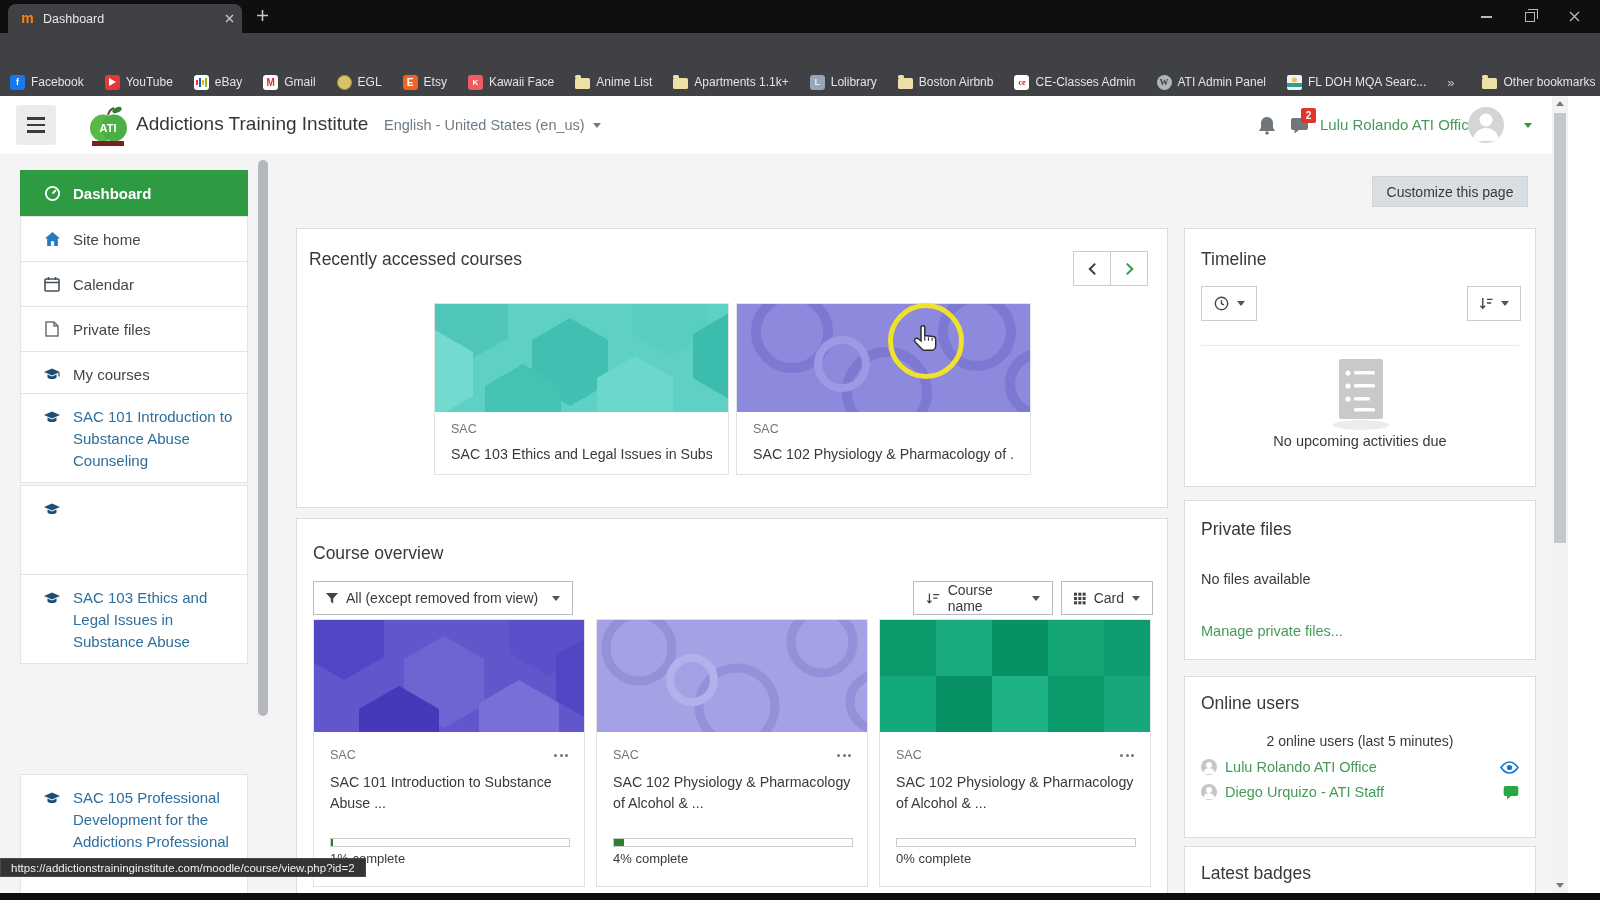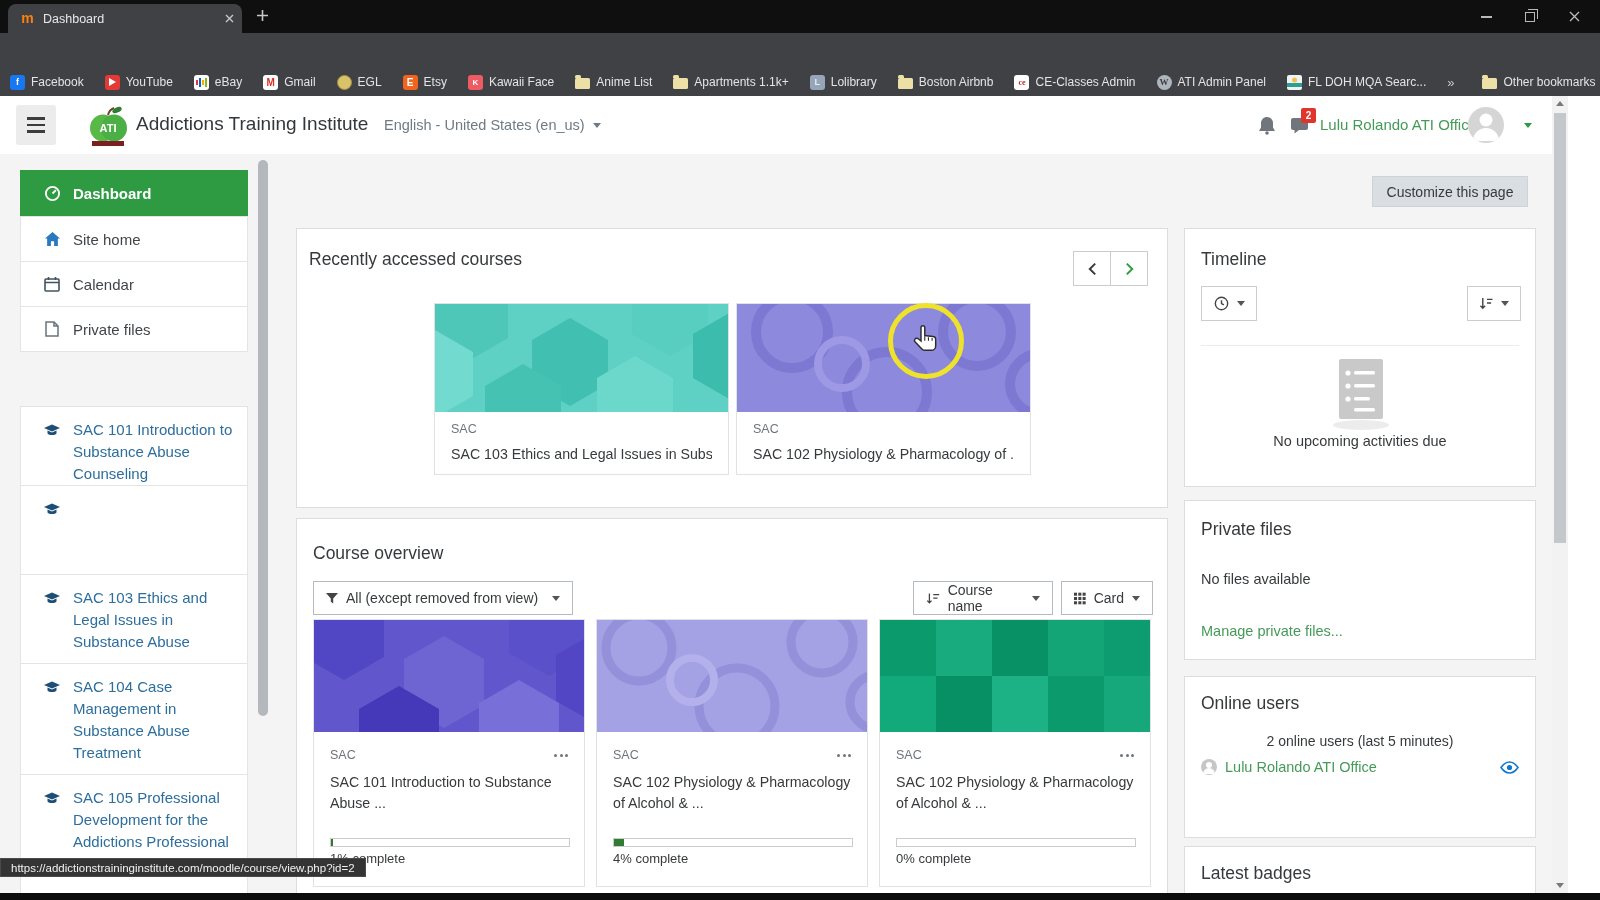--- a/index.html
+++ b/index.html
@@ -351,54 +351,55 @@
       </div>
       <div class="drawer-item" style="top:152px;height:46px">
         <span class="ic">
             <svg width="14" height="16" viewBox="0 0 14 16">
               <path d="M1 1h8l4 4v10H1z" fill="none" stroke="#6a737b" stroke-width="1.5"></path>
               <path d="M9 1v4h4" fill="none" stroke="#6a737b" stroke-width="1.5"></path>
             </svg>
           </span>
         <span>Private files</span>
       </div>
-      <div class="drawer-item course" style="top:252px;height:90px">
+      <div class="drawer-item" style="top:197px;height:46px">
         <span class="ic">
             <svg width="18" height="14" viewBox="0 0 18 14">
               <path d="M1 5l8-3.5L17 5 9 8.5z" fill="#1d4f76"></path>
               <path d="M4.5 7.4v2.8c0 1 2 1.8 4.5 1.8s4.5-.8 4.5-1.8V7.4L9 9.4z" fill="#1d4f76"></path>
-            </svg>
-          </span>
-        <span>SAC 101 Introduction to Substance Abuse Counseling</span>
-      </div>
-      <div class="drawer-item course" style="top:331px;height:90px">
+              <path d="M16 5.5v4" stroke="#1d4f76" stroke-width="1.2"></path>
+            </svg>
+          </span>
+        <span>My courses</span>
+      </div>
+      <div class="drawer-item course" style="top:239px;height:90px">
         <span class="ic">
             <svg width="18" height="14" viewBox="0 0 18 14">
               <path d="M1 5l8-3.5L17 5 9 8.5z" fill="#1d4f76"></path>
               <path d="M4.5 7.4v2.8c0 1 2 1.8 4.5 1.8s4.5-.8 4.5-1.8V7.4L9 9.4z" fill="#1d4f76"></path>
             </svg>
           </span>
-      </div>
-      <div class="drawer-item course" style="top:420px;height:90px">
+        <span>SAC 101 Introduction to Substance Abuse Counseling</span>
+      </div>
+      <div class="drawer-item course" style="top:331px;height:90px">
         <span class="ic">
             <svg width="18" height="14" viewBox="0 0 18 14">
               <path d="M1 5l8-3.5L17 5 9 8.5z" fill="#1d4f76"></path>
               <path d="M4.5 7.4v2.8c0 1 2 1.8 4.5 1.8s4.5-.8 4.5-1.8V7.4L9 9.4z" fill="#1d4f76"></path>
             </svg>
           </span>
-        <span>SAC 103 Ethics and Legal Issues in Substance Abuse</span>
-      </div>
-      <div class="drawer-item course" style="top:509px;height:112px">
+      </div>
+      <div class="drawer-item course" style="top:420px;height:90px">
         <span class="ic">
             <svg width="18" height="14" viewBox="0 0 18 14">
               <path d="M1 5l8-3.5L17 5 9 8.5z" fill="#1d4f76"></path>
               <path d="M4.5 7.4v2.8c0 1 2 1.8 4.5 1.8s4.5-.8 4.5-1.8V7.4L9 9.4z" fill="#1d4f76"></path>
             </svg>
           </span>
-        <span>SAC 104 Case Management in Substance Abuse Treatment</span>
+        <span>SAC 103 Ethics and Legal Issues in Substance Abuse</span>
       </div>
       <div class="drawer-item course" style="top:620px;height:119px;border-bottom:none">
         <span class="ic">
             <svg width="18" height="14" viewBox="0 0 18 14">
               <path d="M1 5l8-3.5L17 5 9 8.5z" fill="#1d4f76"></path>
               <path d="M4.5 7.4v2.8c0 1 2 1.8 4.5 1.8s4.5-.8 4.5-1.8V7.4L9 9.4z" fill="#1d4f76"></path>
             </svg>
           </span>
         <span>SAC 105 Professional Development for the Addictions Professional</span>
       </div>
@@ -627,20 +628,30 @@
           <span class="mini-av"><svg width="16" height="16" viewBox="0 0 16 16">
                 <circle cx="8" cy="6" r="3" fill="#fff"></circle>
                 <path d="M2 15a6 6 0 0 1 12 0z" fill="#fff"></path>
               </svg></span>
           <a class="green-link" style="text-decoration:none">Lulu Rolando ATI Office</a>
           <svg style="margin-left:auto" width="19" height="13" viewBox="0 0 19 13">
               <path d="M1 6.5C3.8 2.5 6.6 1 9.5 1s5.7 1.5 8.5 5.5c-2.8 4-5.6 5.5-8.5 5.5S3.8 10.5 1 6.5z" fill="none" stroke="#1177d1" stroke-width="1.6"></path>
               <circle cx="9.5" cy="6.5" r="2.6" fill="#1177d1"></circle>
             </svg>
         </div>
+        <div class="ou-row" style="top:103px">
+          <span class="mini-av"><svg width="16" height="16" viewBox="0 0 16 16">
+                <circle cx="8" cy="6" r="3" fill="#fff"></circle>
+                <path d="M2 15a6 6 0 0 1 12 0z" fill="#fff"></path>
+              </svg></span>
+          <a class="green-link" style="text-decoration:none">Diego Urquizo - ATI Staff</a>
+          <svg style="margin-left:auto" width="16" height="15" viewBox="0 0 16 15">
+              <path d="M2.5 1h11a1.8 1.8 0 0 1 1.8 1.8v6.4a1.8 1.8 0 0 1-1.8 1.8H8l-4 3.5V11H2.5A1.8 1.8 0 0 1 .7 9.2V2.8A1.8 1.8 0 0 1 2.5 1z" fill="#28a745"></path>
+            </svg>
+        </div>
       </div>
 
       <div class="card rightcard" style="left:1184px;top:692px;width:352px;height:47px;border-bottom:none">
         <h2 class="abs" style="left:16px;top:16px">Latest badges</h2>
       </div>
 
     </div>
   </div>
 
   <div class="pg-scroll">

